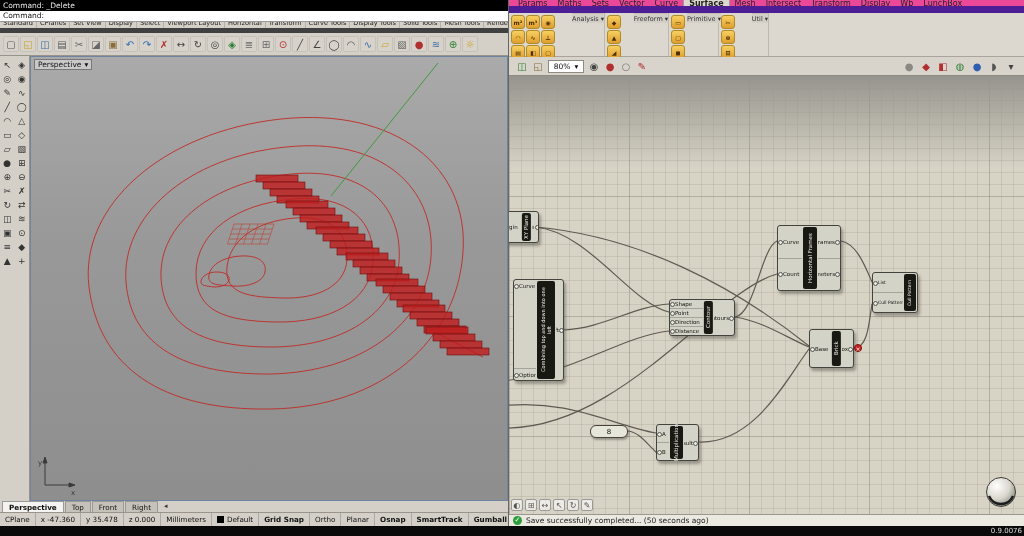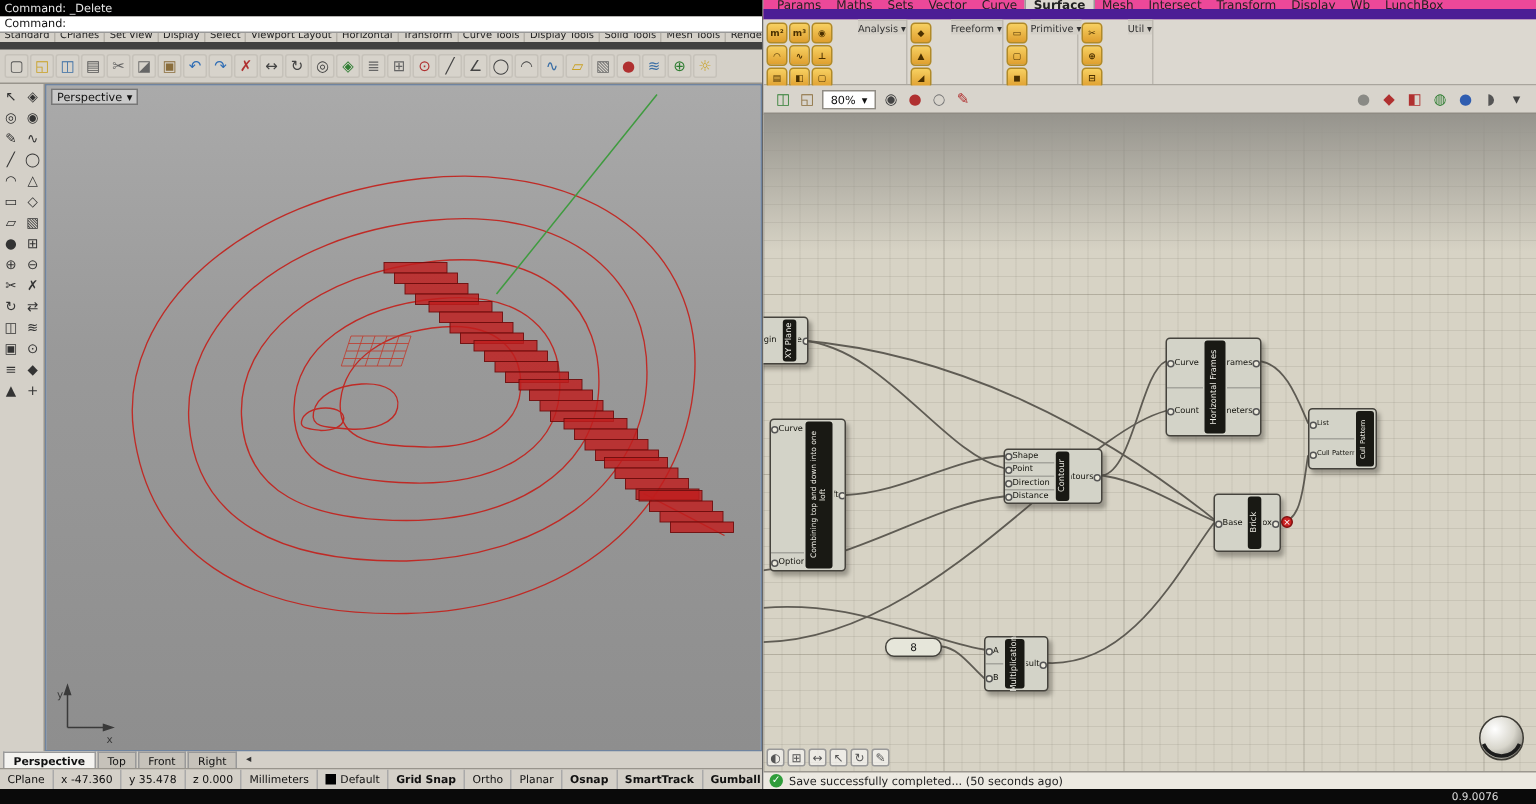--- a/index.html
+++ b/index.html
@@ -61,21 +61,21 @@
 .gports.out .gport::after{content:"";position:absolute;right:0;top:50%;margin-top:-2px;width:3px;height:3px;border-radius:50%;background:#eceade;border:1px solid #555}
 .gcenter{flex:0 0 auto;background:#191914;color:#efeee6;writing-mode:vertical-rl;transform:rotate(180deg);display:flex;align-items:center;justify-content:center;text-align:center;font-size:5.5px;line-height:1.25;padding:2px 1px;border-radius:2px;margin:1px}
 .gcenter.long{font-size:5px;width:18px}
 .gh-value{position:absolute;display:flex;align-items:center;justify-content:center;background:#e6e6da;border:1px solid #45433d;border-radius:6px;box-shadow:1px 2px 2px rgba(60,58,50,.4);font-size:7px}
 .gh-badge{position:absolute;right:-9px;top:14px;width:8px;height:8px;border-radius:50%;background:#c22;color:#fff;font-size:6px;line-height:7px;text-align:center;border:1px solid #801010}
 .compass{position:absolute;left:476px;top:400px;width:32px;height:32px}
 .gh-footer-icons{position:absolute;left:2px;top:423px;display:flex;gap:2px}
 .ficon{width:12px;height:12px;background:rgba(255,255,255,.55);border:1px solid #999;border-radius:2px;display:flex;align-items:center;justify-content:center;font-size:8px}
 .gh-status{position:absolute;top:514px;left:0;width:100%;height:12px;background:#ece9e1;border-top:1px solid #9b978f;display:flex;align-items:center;gap:4px;padding:0 4px;font-size:7.5px;color:#222;white-space:nowrap;overflow:hidden}
 .ok-icon{width:9px;height:9px;border-radius:50%;background:#2f9d3a;color:#fff;font-size:7px;line-height:9px;text-align:center;flex:0 0 9px}
-.taskbar{position:absolute;left:0;top:526px;width:1024px;height:10px;background:#0a0a0a;display:flex;align-items:center;justify-content:flex-end;padding-right:25px}
+.taskbar{position:absolute;left:0;top:526px;width:1024px;height:10px;background:#0a0a0a;display:flex;align-items:center;justify-content:flex-end;padding-right:2px}
 .gh-version{color:#ddd;font-size:7px}
 </style>
 </head>
 <body>
 
 <div class="app">
 
   <div class="rhino">
     <div class="cmd-title">Command: _Delete</div>
     <div class="cmd-line"><span>Command:</span></div>

